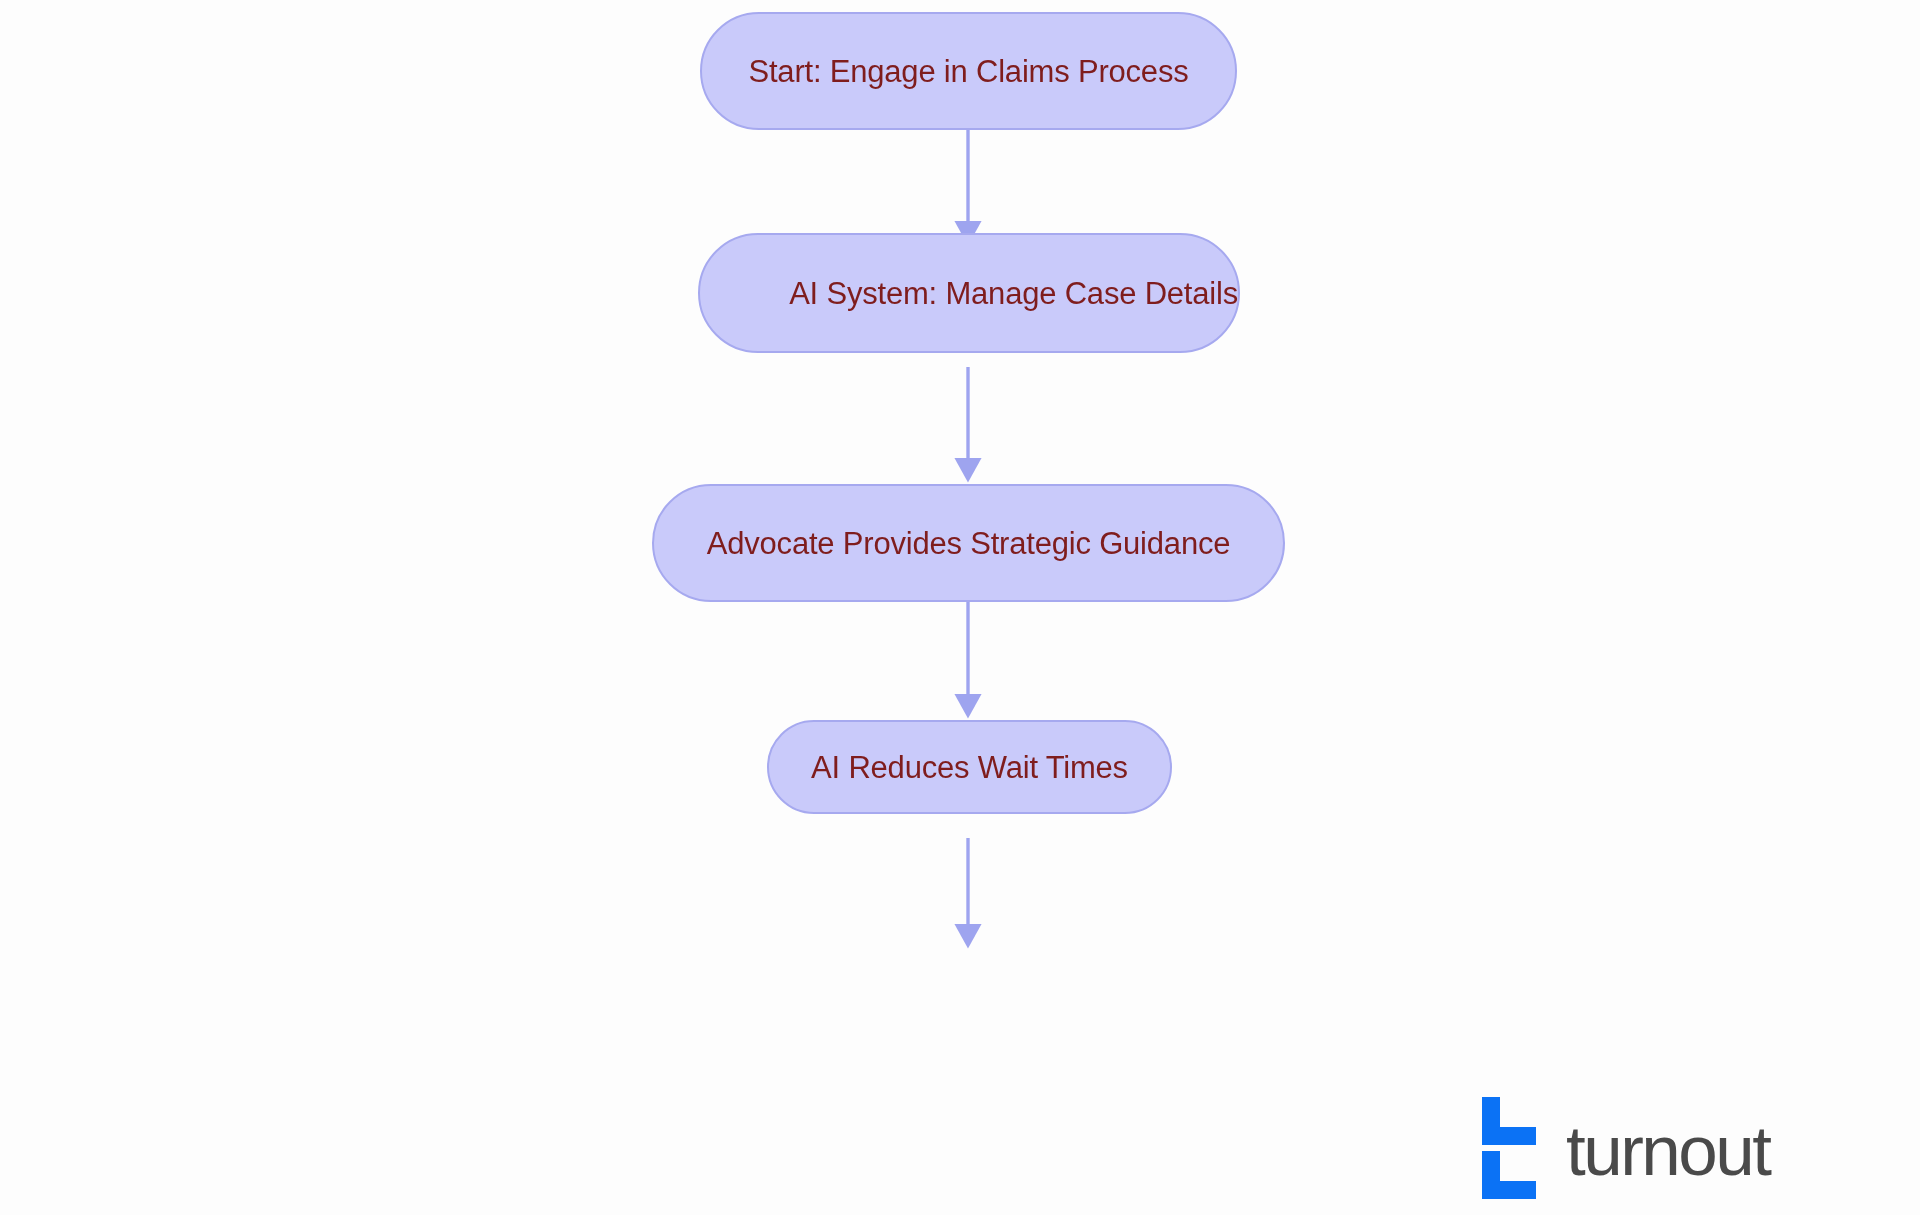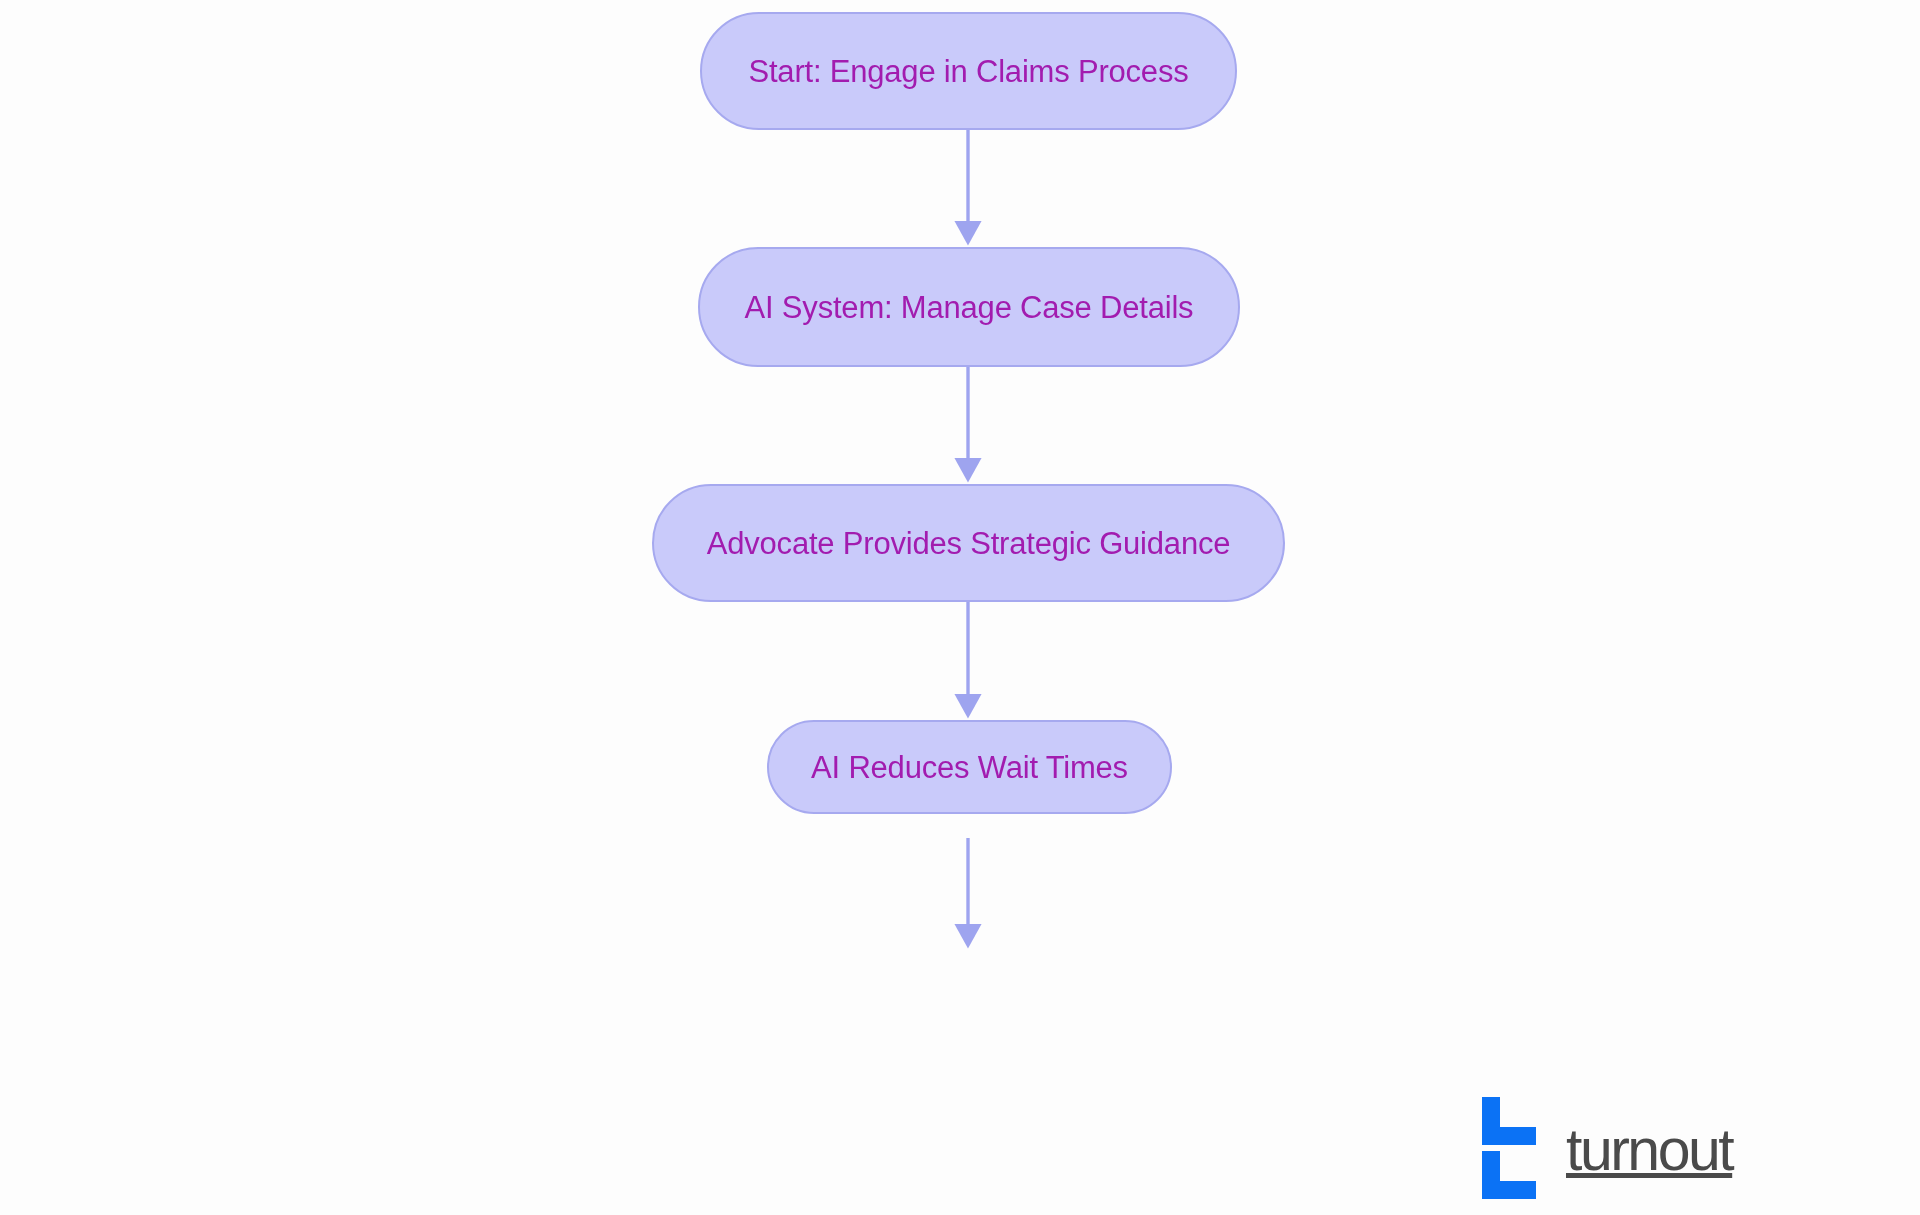--- a/index.html
+++ b/index.html
@@ -41,32 +41,32 @@
     box-sizing: border-box;
     background: #c9cafa;
     border: 2px solid #a6a9ef;
     border-radius: 999px;
     display: flex;
     align-items: center;
     justify-content: center;
     z-index: 2;
   }
   .flow-node-label {
-    color: #a21caf;
+    color: #7f1d1d;
     font-family: "Liberation Sans", sans-serif;
     font-size: 31px;
     font-weight: 400;
     letter-spacing: -0.2px;
     white-space: nowrap;
     line-height: 1;
     text-align: center;
   }
 
   .node-1 { left: 700px; top: 12px;  width: 537px; height: 118px; }
-  .node-2 { left: 698px; top: 247px; width: 542px; height: 120px; }
+  .node-2 { left: 698px; top: 233px; width: 542px; height: 120px; justify-content: flex-end; }
   .node-3 { left: 652px; top: 484px; width: 633px; height: 118px; }
   .node-4 { left: 767px; top: 720px; width: 405px; height: 94px; }
   .node-5 { left: 733px; top: 950px; width: 472px; height: 120px; }
 
   
   #brand-logo {
     position: absolute;
     left: 1478px;
     top: 1092px;
     height: 112px;
@@ -77,27 +77,26 @@
   }
   #brand-logo .logo-mark {
     display: block;
     width: 62px;
     height: 102px;
     flex: 0 0 auto;
   }
   #brand-logo .logo-wordmark {
     color: #4a4a4a;
     font-family: "Liberation Sans", sans-serif;
-    font-size: 59px;
+    font-size: 71px;
     font-weight: 400;
     letter-spacing: -2.5px;
     line-height: 1;
     white-space: nowrap;
     margin-top: 4px;
-    text-decoration: underline;
   }
 </style>
 </head>
 <body>
 
 <div id="flow-canvas">
 
   <svg id="connector-layer" viewBox="0 0 1920 1215" width="1920" height="1215" xmlns="http://www.w3.org/2000/svg">
     <defs>
       <marker id="arrowhead" markerWidth="9" markerHeight="8" refX="1.2" refY="4" orient="auto" markerUnits="strokeWidth">

